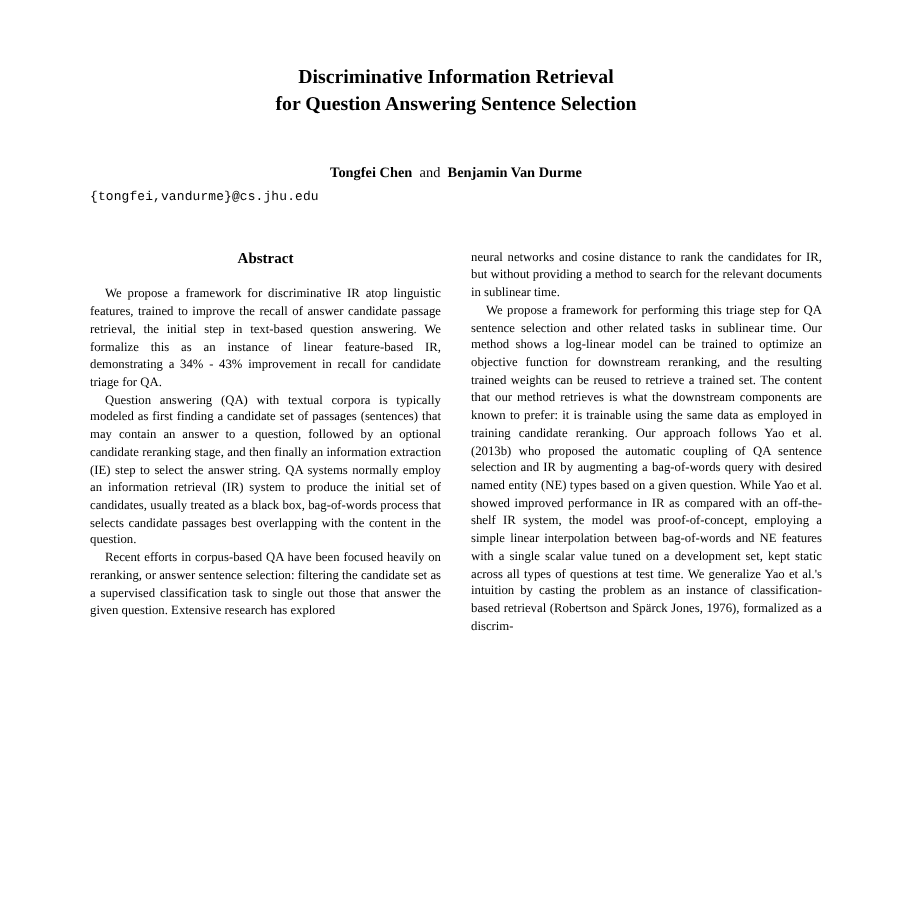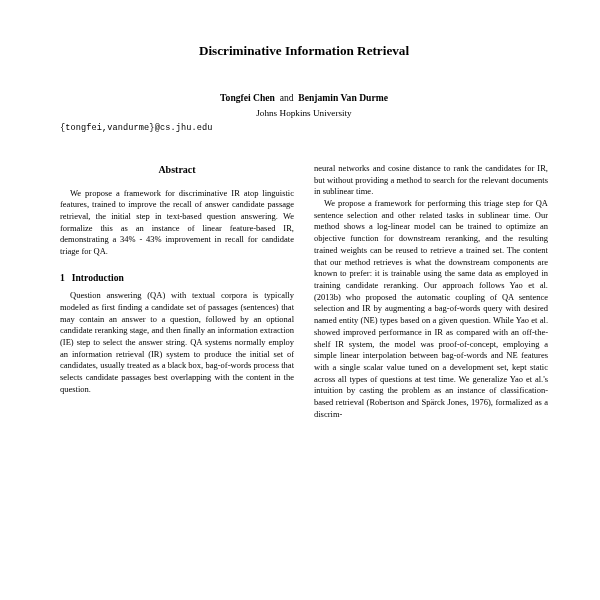--- a/index.html
+++ b/index.html
@@ -84,43 +84,41 @@
   p.para + p.para { margin-top: 0; }
   .abs-para { text-indent: 10px; }
 </style>
 </head>
 <body>
 
 <div class="page">
 
   <div class="title">
     <span>Discriminative Information Retrieval</span>
+    <span class="line2">for Question Answering Sentence Selection</span>
   </div>
 
   <div class="authors">
     <span class="name">Tongfei Chen</span><span class="and">&nbsp;&nbsp;</span><span class="and">and</span><span class="and">&nbsp;&nbsp;</span><span class="name">Benjamin Van Durme</span>
   </div>
 
-  <div class="affil">Johns Hopkins University</div>
 
   <div class="email">
     <span class="mono">{tongfei,vandurme}@cs.jhu.edu</span>
   </div>
 
   <div class="columns">
 
     <div class="col">
       <div class="abstract-head">Abstract</div>
       <p class="para abs-para">We propose a framework for discriminative IR atop linguistic features, trained to improve the recall of answer candidate passage retrieval, the initial step in text-based question answering.  We formalize this as an instance of linear feature-based IR, demonstrating a 34% - 43% improvement in recall for candidate triage for QA.</p>
 
-      <div class="section-head">
-        <span class="num">1</span><span>Introduction</span>
-      </div>
 
       <p class="para first">Question answering (QA) with textual corpora is typically modeled as first finding a candidate set of passages (sentences) that may contain an answer to a question, followed by an optional candidate reranking stage, and then finally an information extraction (IE) step to select the answer string. QA systems normally employ an information retrieval (IR) system to produce the initial set of candidates, usually treated as a black box, bag-of-words process that selects candidate passages best overlapping with the content in the question.</p>
+      <p class="para">Recent efforts in corpus-based QA have been focused heavily on reranking, or answer sentence selection: filtering the candidate set as a supervised classification task to single out those that answer the given question. Extensive research has explored</p>
     </div>
 
     <div class="col">
       <p class="para" style="text-indent:0">neural networks and cosine distance to rank the candidates for IR, but without providing a method to search for the relevant documents in sublinear time.</p>
       <p class="para">We propose a framework for performing this triage step for QA sentence selection and other related tasks in sublinear time. Our method shows a log-linear model can be trained to optimize an objective function for downstream reranking, and the resulting trained weights can be reused to retrieve a trained set. The content that our method retrieves is what the downstream components are known to prefer: it is trainable using the same data as employed in training candidate reranking. Our approach follows Yao et al. (2013b) who proposed the automatic coupling of QA sentence selection and IR by augmenting a bag-of-words query with desired named entity (NE) types based on a given question. While Yao et al. showed improved performance in IR as compared with an off-the-shelf IR system, the model was proof-of-concept, employing a simple linear interpolation between bag-of-words and NE features with a single scalar value tuned on a development set, kept static across all types of questions at test time. We generalize Yao et al.'s intuition by casting the problem as an instance of classification-based retrieval (Robertson and Spärck Jones, 1976), formalized as a discrim-</p>
     </div>
 
   </div>
 </div>
 

